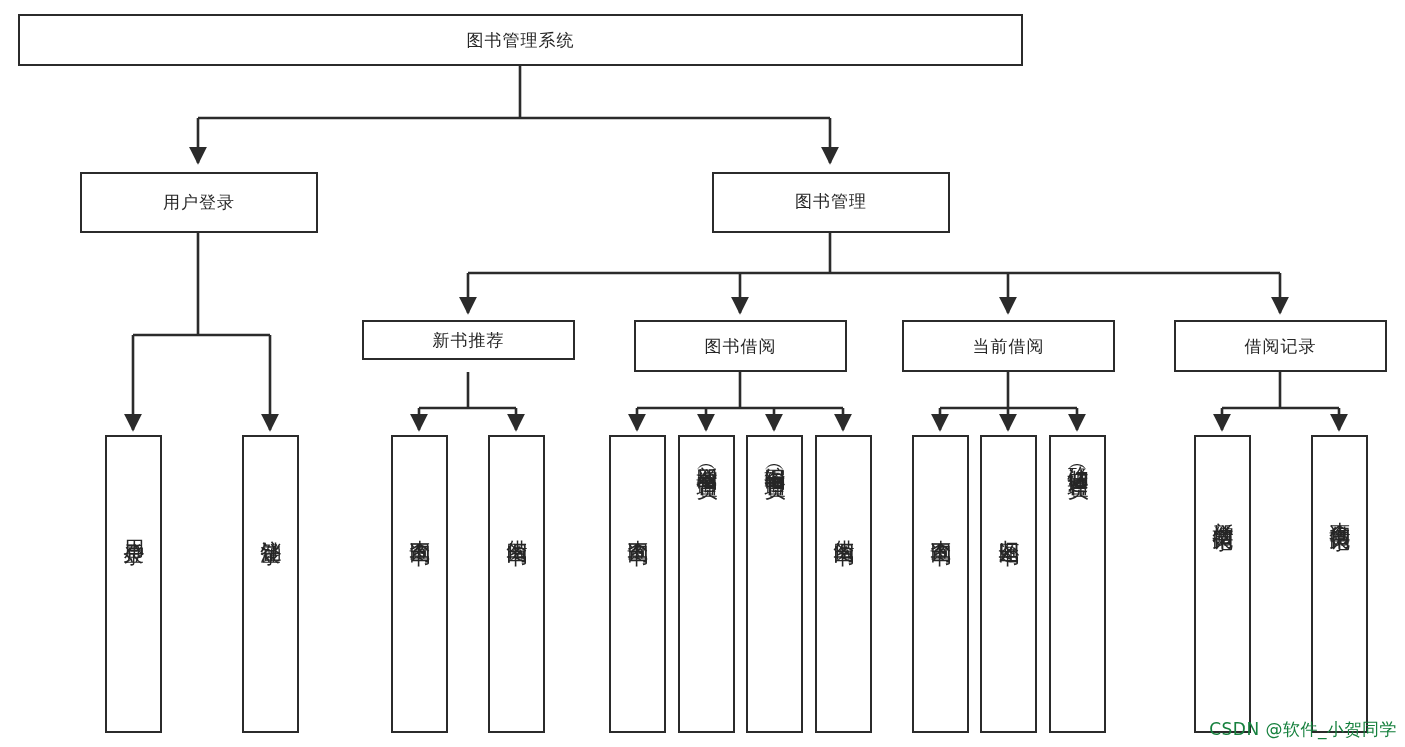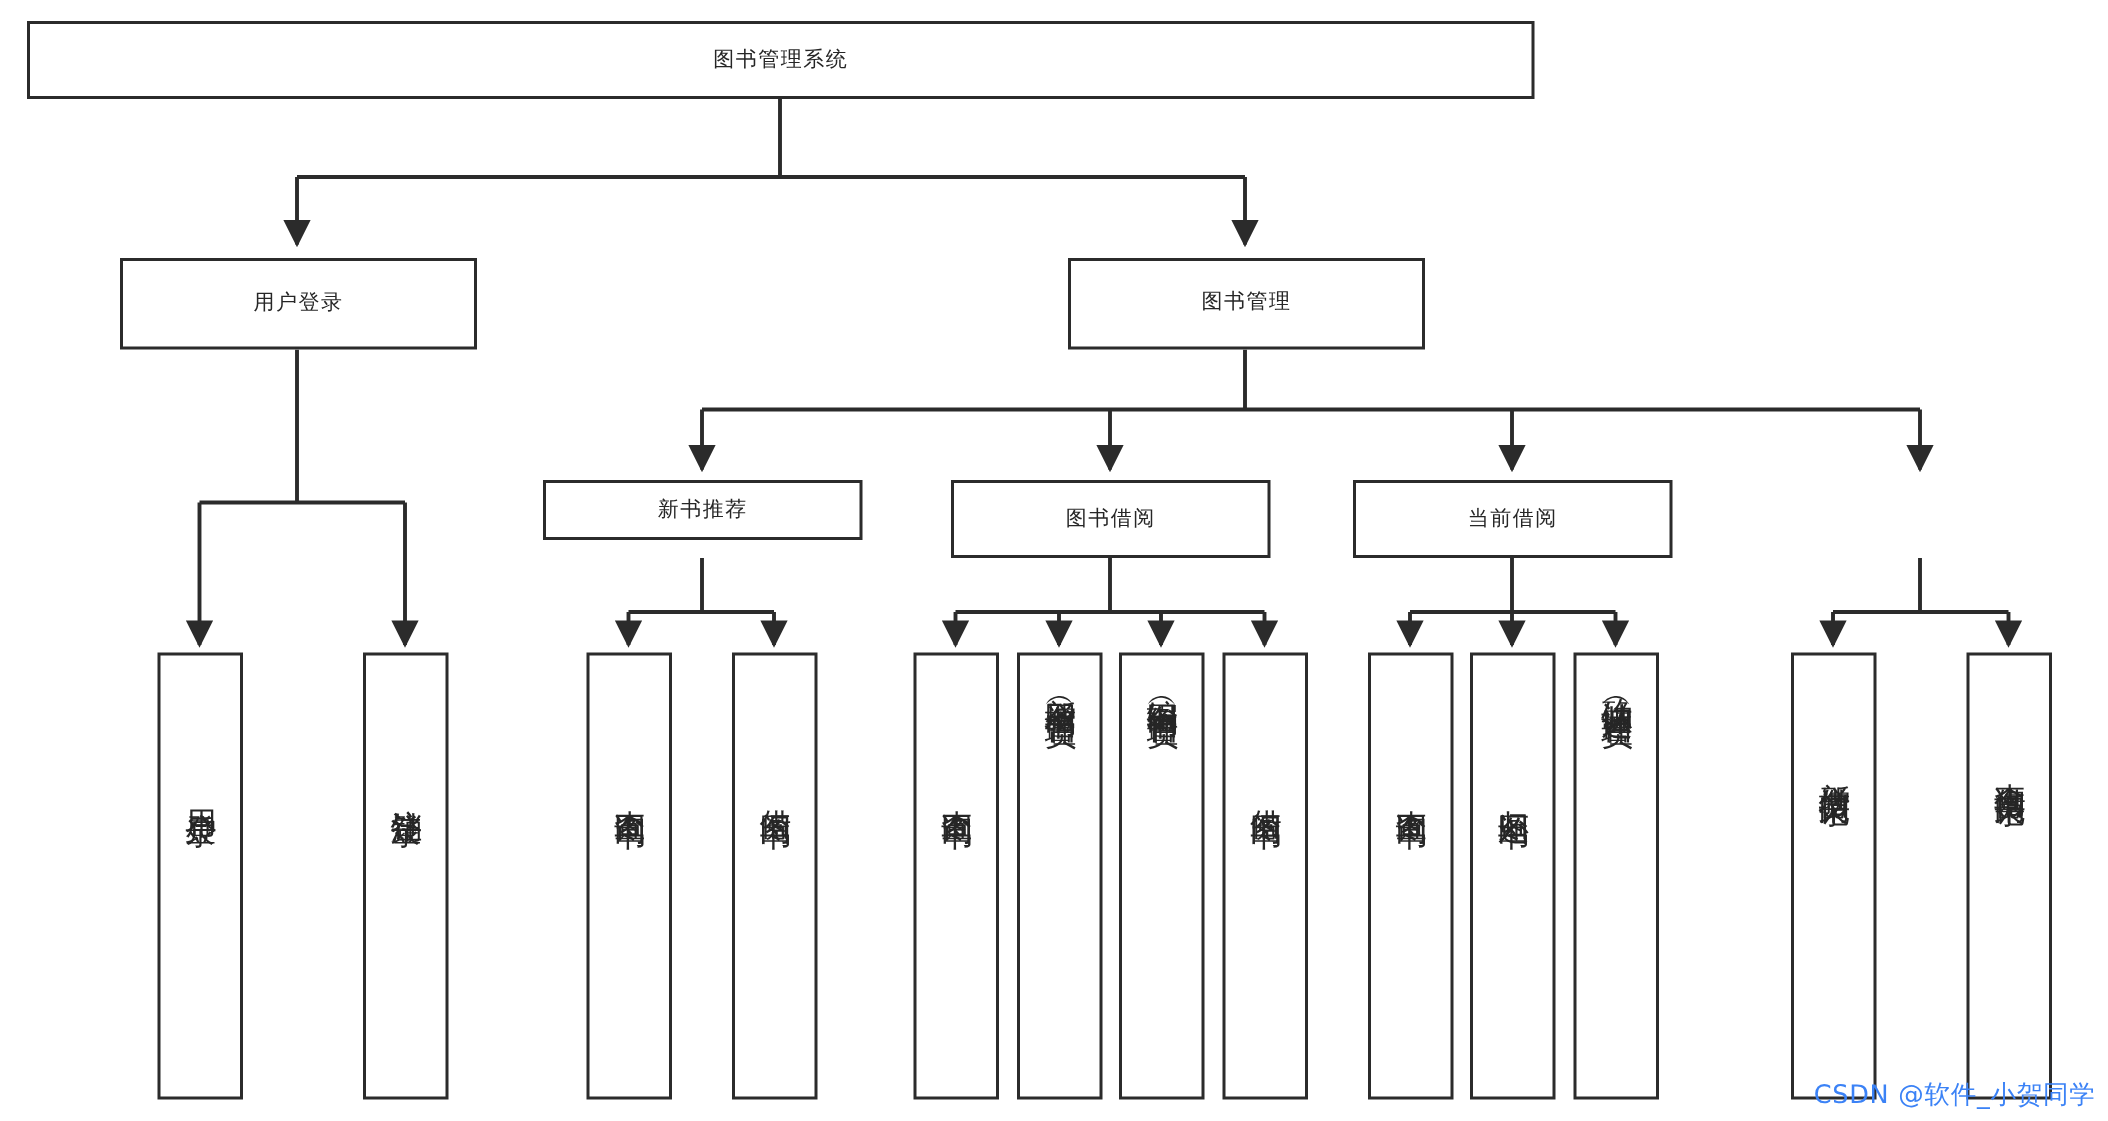--- a/index.html
+++ b/index.html
@@ -26,21 +26,21 @@
     position: absolute;
     box-sizing: border-box;
     background: #ffffff;
     border: 2px solid #2b2b2b;
     display: flex;
     align-items: center;
     justify-content: center;
     color: #262626;
   }
   .node-h .node-label {
-    font-size: 14px;
+    font-size: 17px;
     line-height: 1.2;
     letter-spacing: 1px;
     white-space: nowrap;
   }
   .node-v {
     align-items: flex-start;
     justify-content: center;
     padding-top: 8px;
   }
   .node-v .node-label {
@@ -58,21 +58,21 @@
     margin-top: 60px;
   }
   .node-v.top .node-label {
     margin-top: 4px;
   }
   .watermark {
     position: absolute;
     right: 8px;
     bottom: 6px;
     font-size: 17px;
-    color: #3b82f6;
+    color: #15803d;
     letter-spacing: 0.5px;
     white-space: nowrap;
   }
 </style>
 </head>
 <body>
 
 <div id="canvas">
 
   <svg id="edges" viewBox="0 0 1405 747" xmlns="http://www.w3.org/2000/svg">
@@ -141,20 +141,23 @@
 
   <div class="node node-h" style="left:362px; top:320px; width:213px; height:40px;">
     <span class="node-label">新书推荐</span>
   </div>
   <div class="node node-h" style="left:634px; top:320px; width:213px; height:52px;">
     <span class="node-label">图书借阅</span>
   </div>
   <div class="node node-h" style="left:902px; top:320px; width:213px; height:52px;">
     <span class="node-label">当前借阅</span>
   </div>
+  <div class="node node-h" style="left:1174px; top:320px; width:213px; height:52px;">
+    <span class="node-label">借阅记录</span>
+  </div>
 
   <div class="node node-v mid" style="left:105px; top:435px; width:57px; height:298px;">
     <span class="node-label">用户登录</span>
   </div>
   <div class="node node-v mid" style="left:242px; top:435px; width:57px; height:298px;">
     <span class="node-label">注销登录</span>
   </div>
 
   <div class="node node-v mid" style="left:391px; top:435px; width:57px; height:298px;">
     <span class="node-label">查询图书</span>

